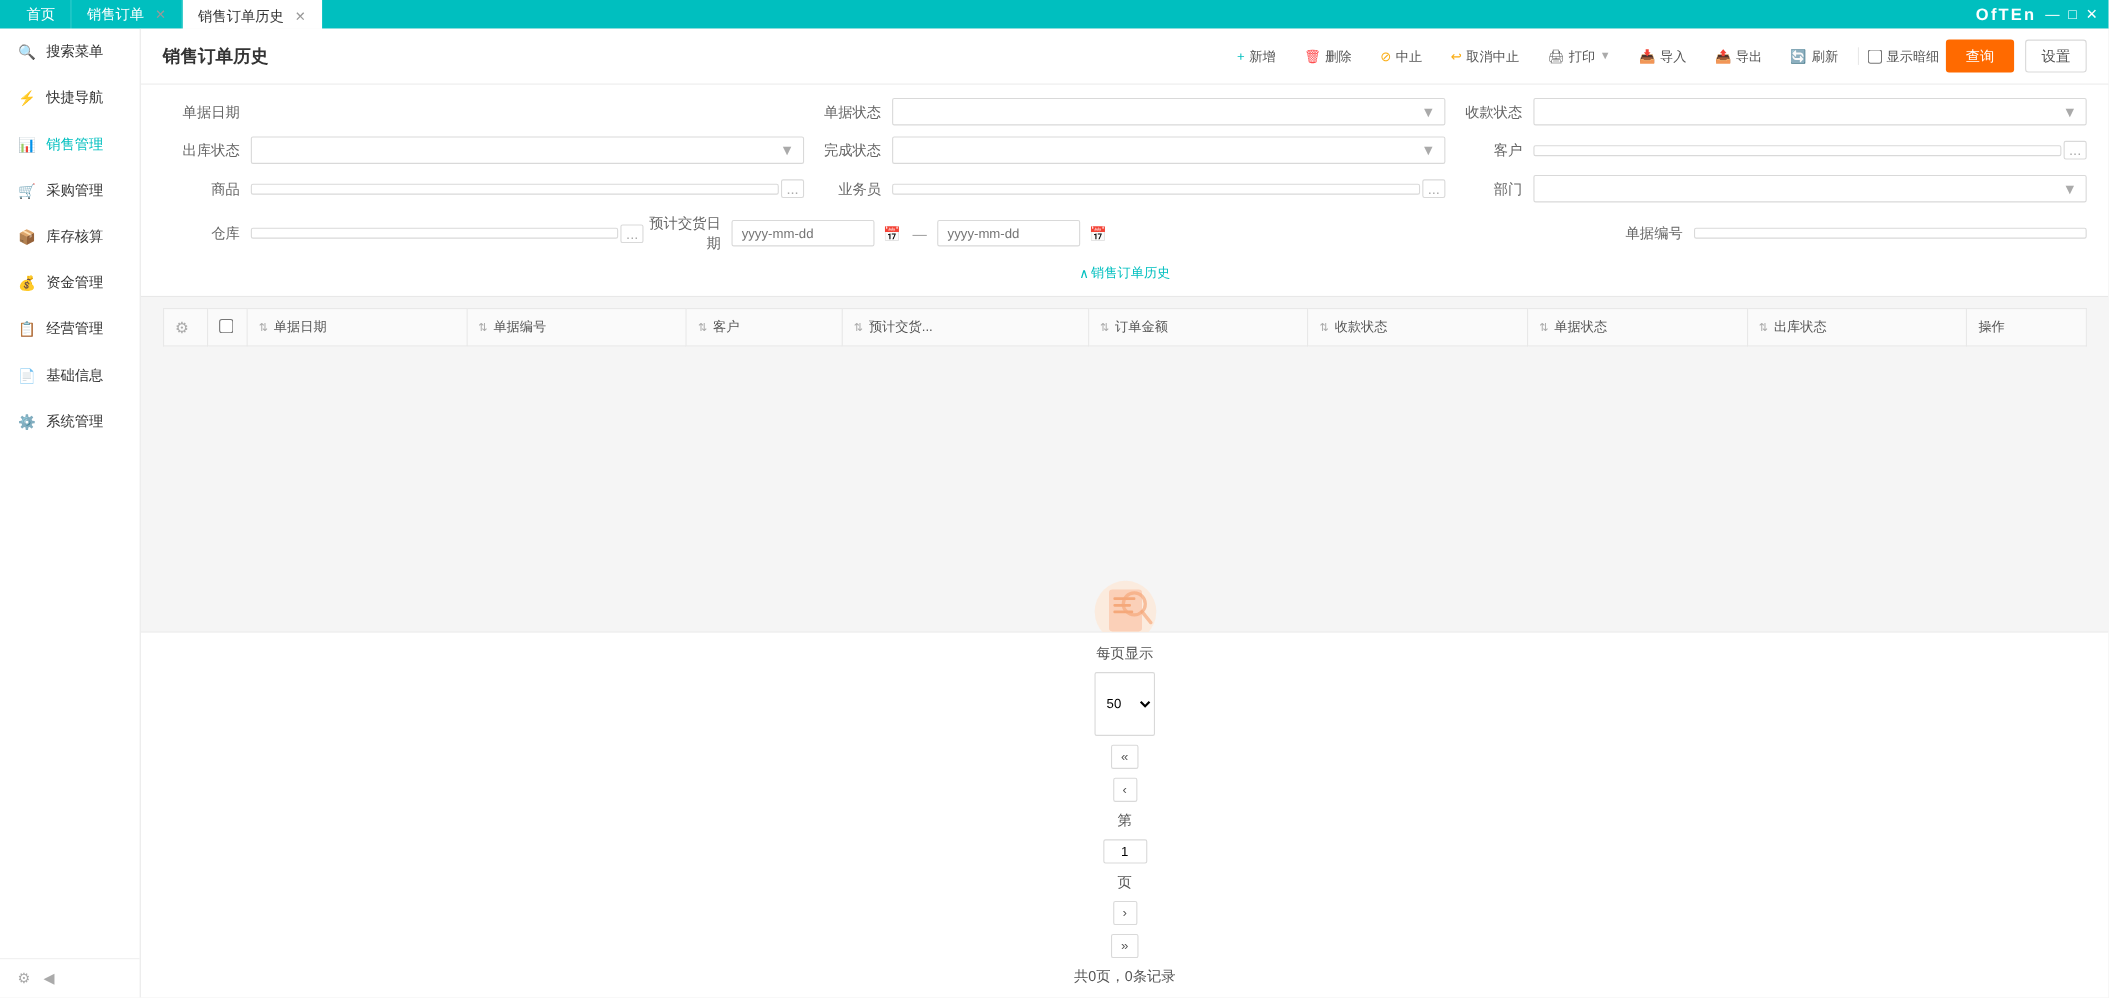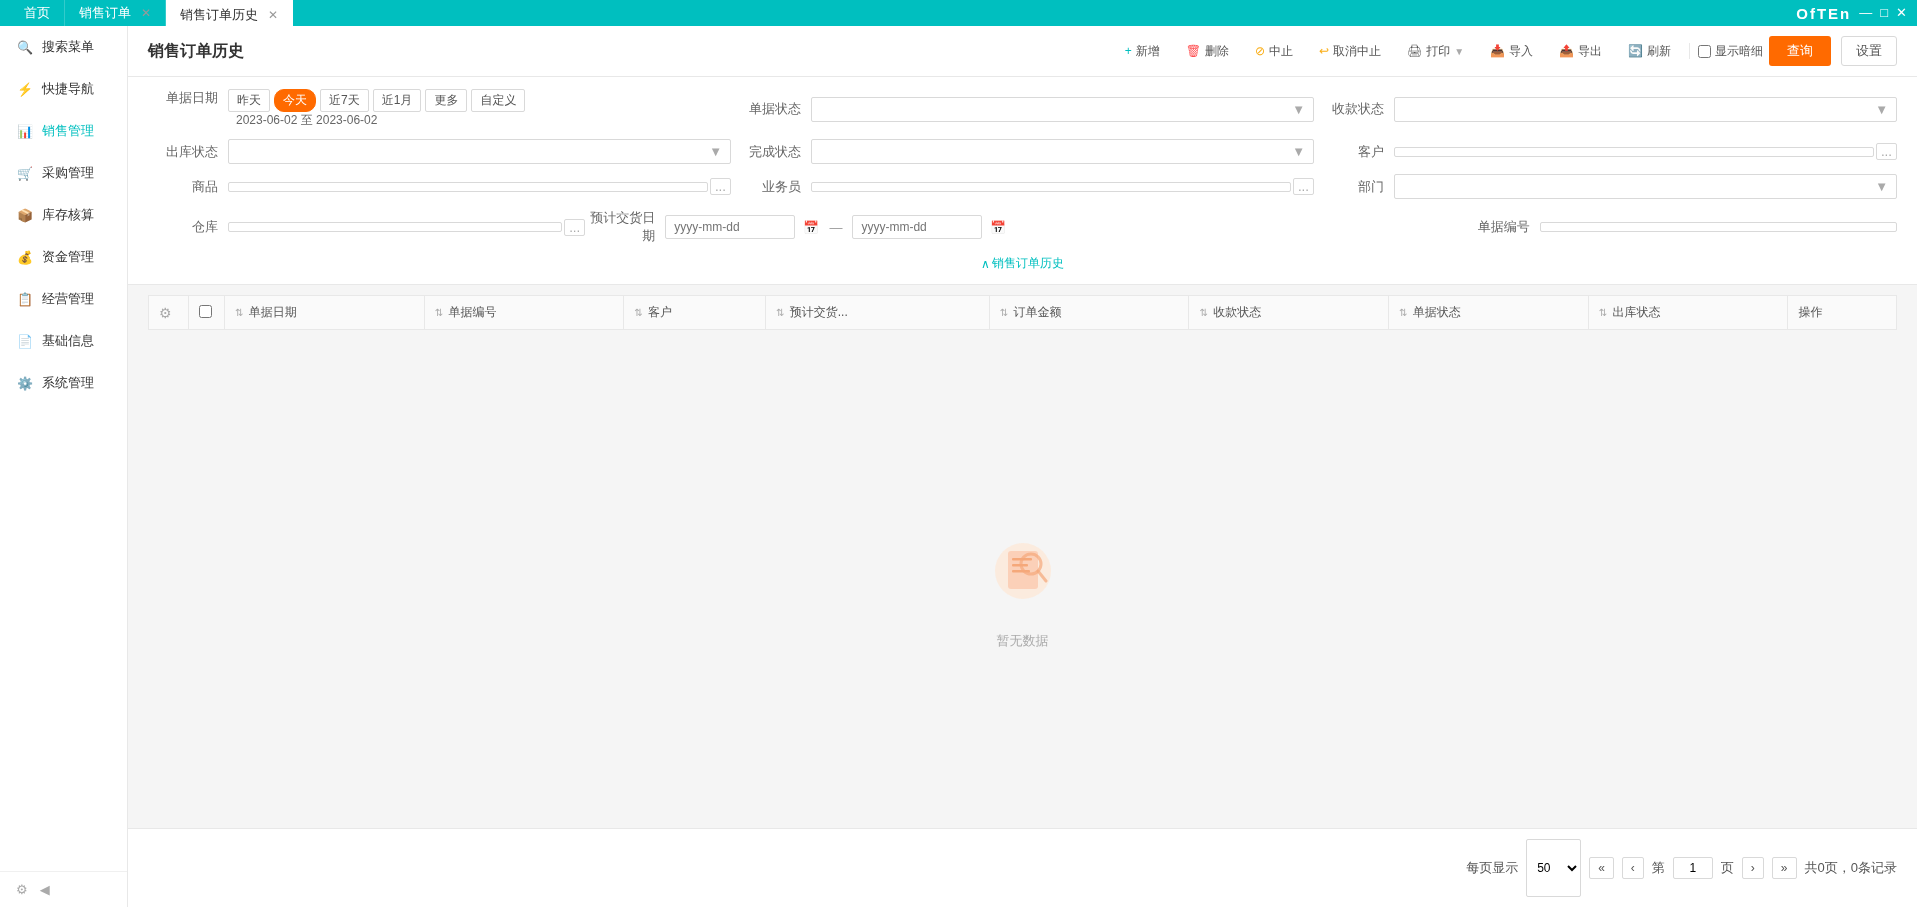--- a/index.html
+++ b/index.html
@@ -57,21 +57,21 @@
     
     .table-area { flex: 1; overflow: auto; padding: 10px 20px; }
     .data-table { width: 100%; border-collapse: collapse; background: #fff; border: 1px solid #e8e8e8; }
     .data-table th { background: #fafafa; border: 1px solid #e8e8e8; padding: 8px 10px; font-weight: normal; color: #555; font-size: 12px; white-space: nowrap; text-align: left; }
     .th-icon { color: #aaa; margin-right: 2px; font-size: 10px; }
     .gear-btn { background: none; border: none; cursor: pointer; color: #aaa; font-size: 14px; }
     .empty-icon { width: 100px; height: 100px; margin-bottom: 16px; }
     .empty-text { color: #aaa; font-size: 13px; }
 
     
-    .pagination { background: #fff; border-top: 1px solid #e8e8e8; padding: 10px 20px; display: flex; align-items: center; justify-content: flex-end; gap: 8px; flex-shrink: 0; }
+    .pagination { background: #fff; border-top: 1px solid #e8e8e8; padding: 10px 20px; display: flex; align-items: center; justify-content: flex-end; gap: 8px; flex-shrink: 0; flex-direction: column; }
     .pagination-label { color: #555; font-size: 13px; }
     .pagination-select { border: 1px solid #d9d9d9; border-radius: 2px; padding: 20px 6px; font-size: 12px; background: #fff; }
     .pagination-btn { border: 1px solid #d9d9d9; background: #fff; padding: 3px 8px; cursor: pointer; color: #555; border-radius: 2px; font-size: 12px; }
     .pagination-btn:disabled { color: #ccc; cursor: not-allowed; }
     .pagination-input { border: 1px solid #d9d9d9; border-radius: 2px; padding: 3px 6px; width: 40px; text-align: center; font-size: 12px; }
     .pagination-info { color: #555; font-size: 13px; }
 
     
     .empty-table-area { display: flex; flex-direction: column; align-items: center; justify-content: flex-end; height: 320px; }
 
@@ -192,31 +192,20 @@
         <button class="query-btn">查询</button>
         <button class="set-btn">设置</button>
       </div>
     </div>
 
     <div class="filter-area">
 
       <div class="filter-row">
         <div style="display:flex;align-items:flex-start;flex:1;">
           <span class="filter-label">单据日期</span>
-          <div class="filter-control" style="flex-direction:column;align-items:flex-start;">
-            <div class="date-btns">
-              <button class="date-btn">昨天</button>
-              <button class="date-btn active">今天</button>
-              <button class="date-btn">近7天</button>
-              <button class="date-btn">近1月</button>
-              <button class="date-btn">更多</button>
-              <button class="date-btn">自定义</button>
-            </div>
-            <div class="date-range">2023-06-02 至 2023-06-02</div>
-          </div>
         </div>
         <div style="display:flex;align-items:center;flex:1;">
           <span class="filter-label">单据状态</span>
           <div class="select-box" style="flex:1;">
             <span style="color:#ccc;font-size:12px;"></span>
             <span class="arrow">▼</span>
           </div>
         </div>
         <div style="display:flex;align-items:center;flex:1;">
           <span class="filter-label">收款状态</span>

